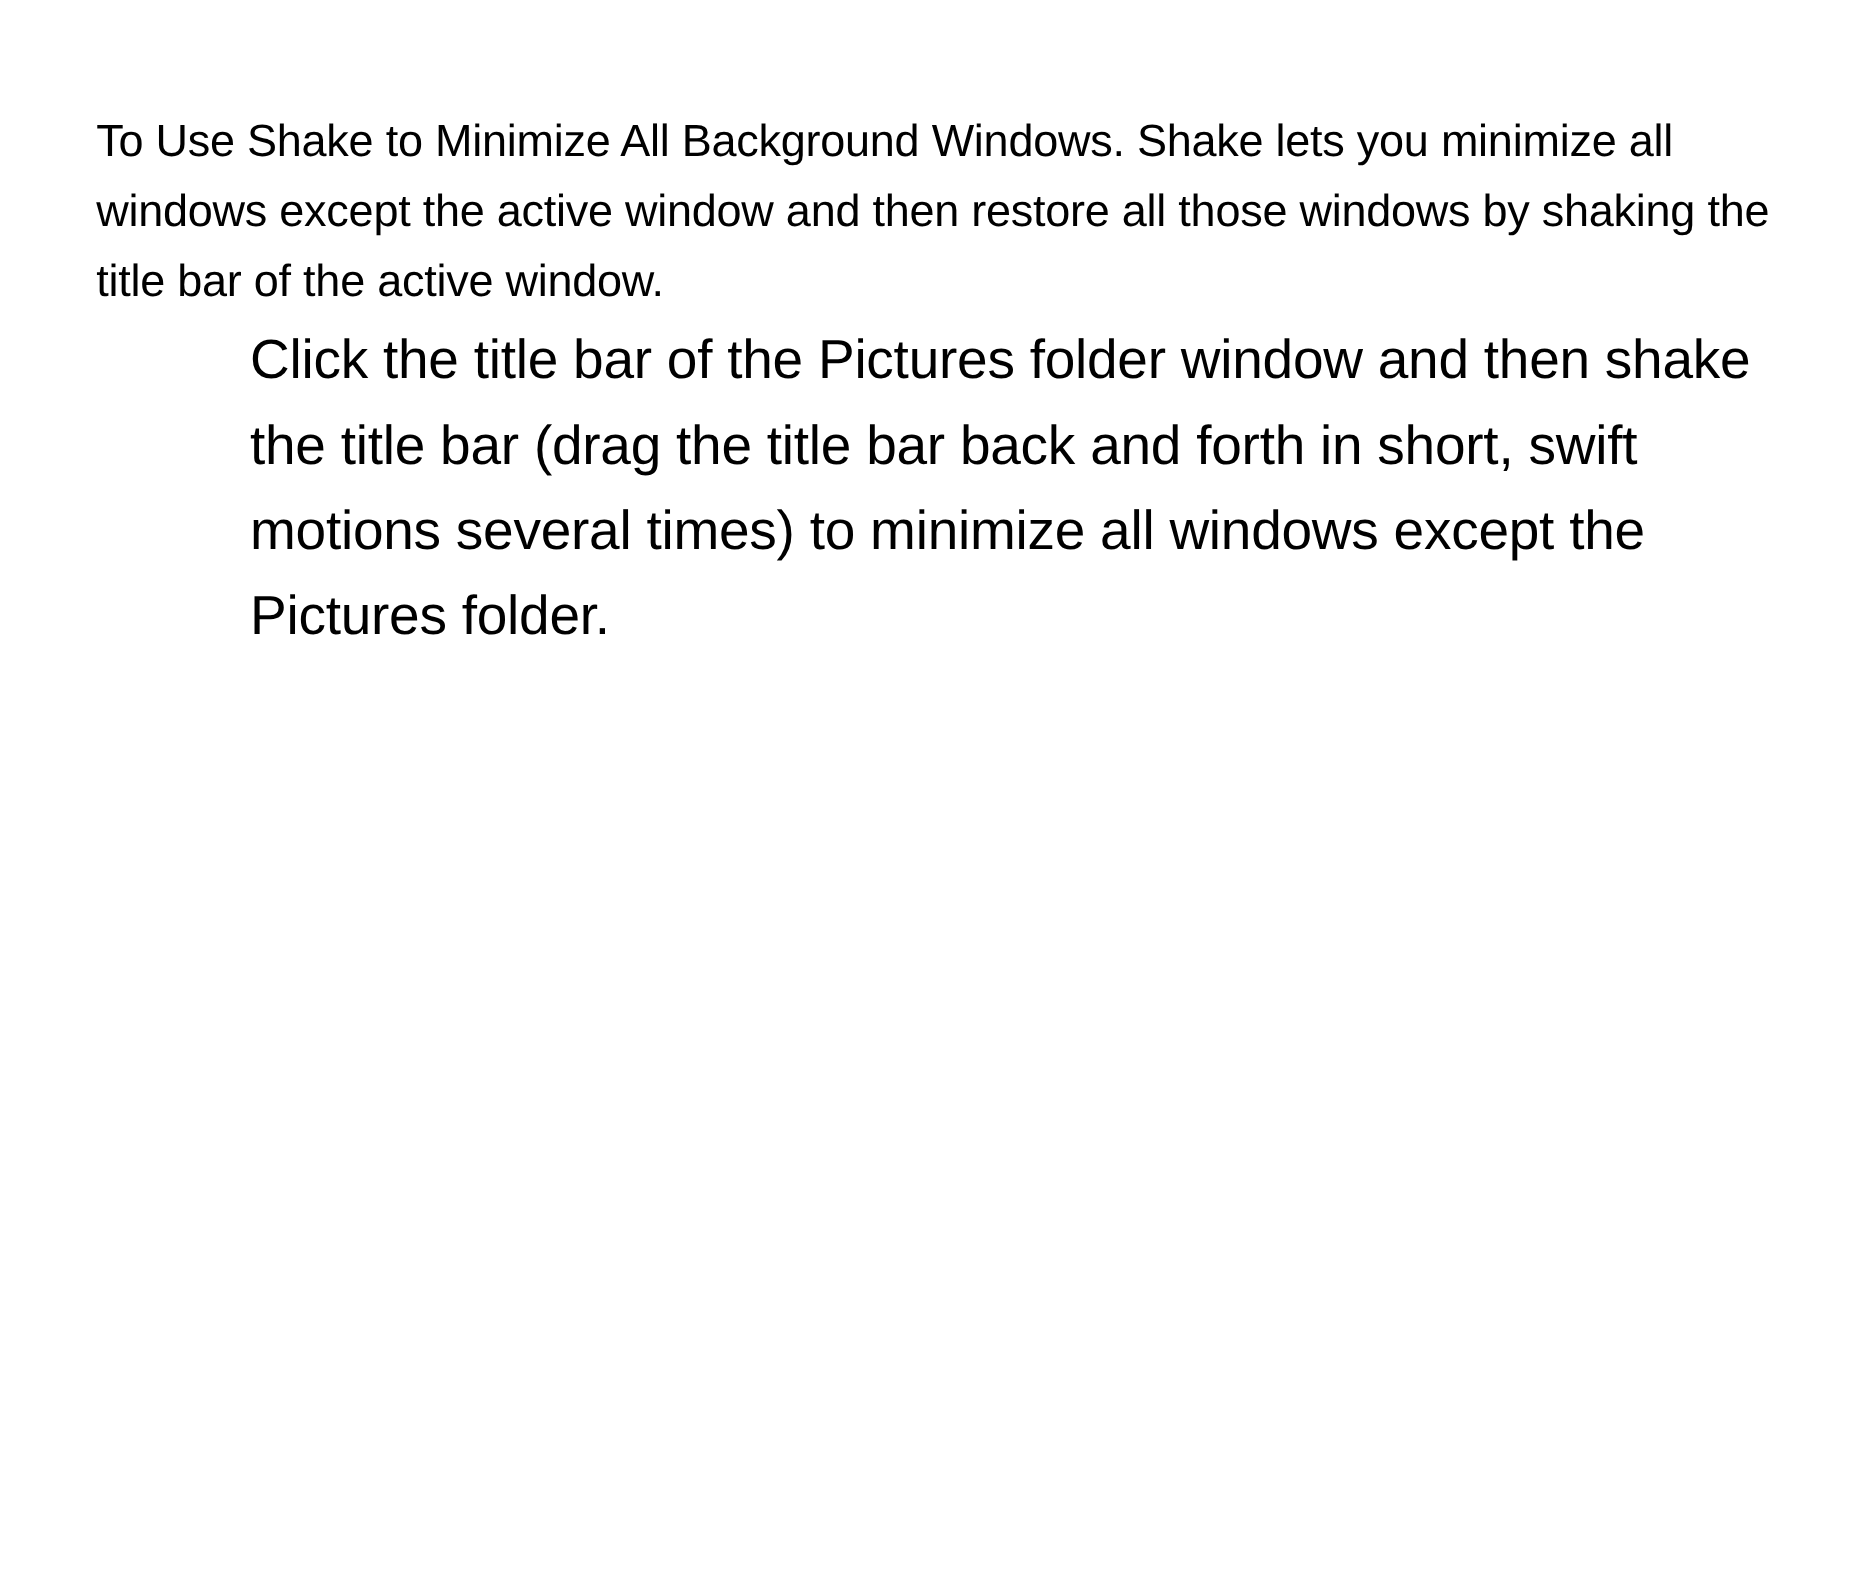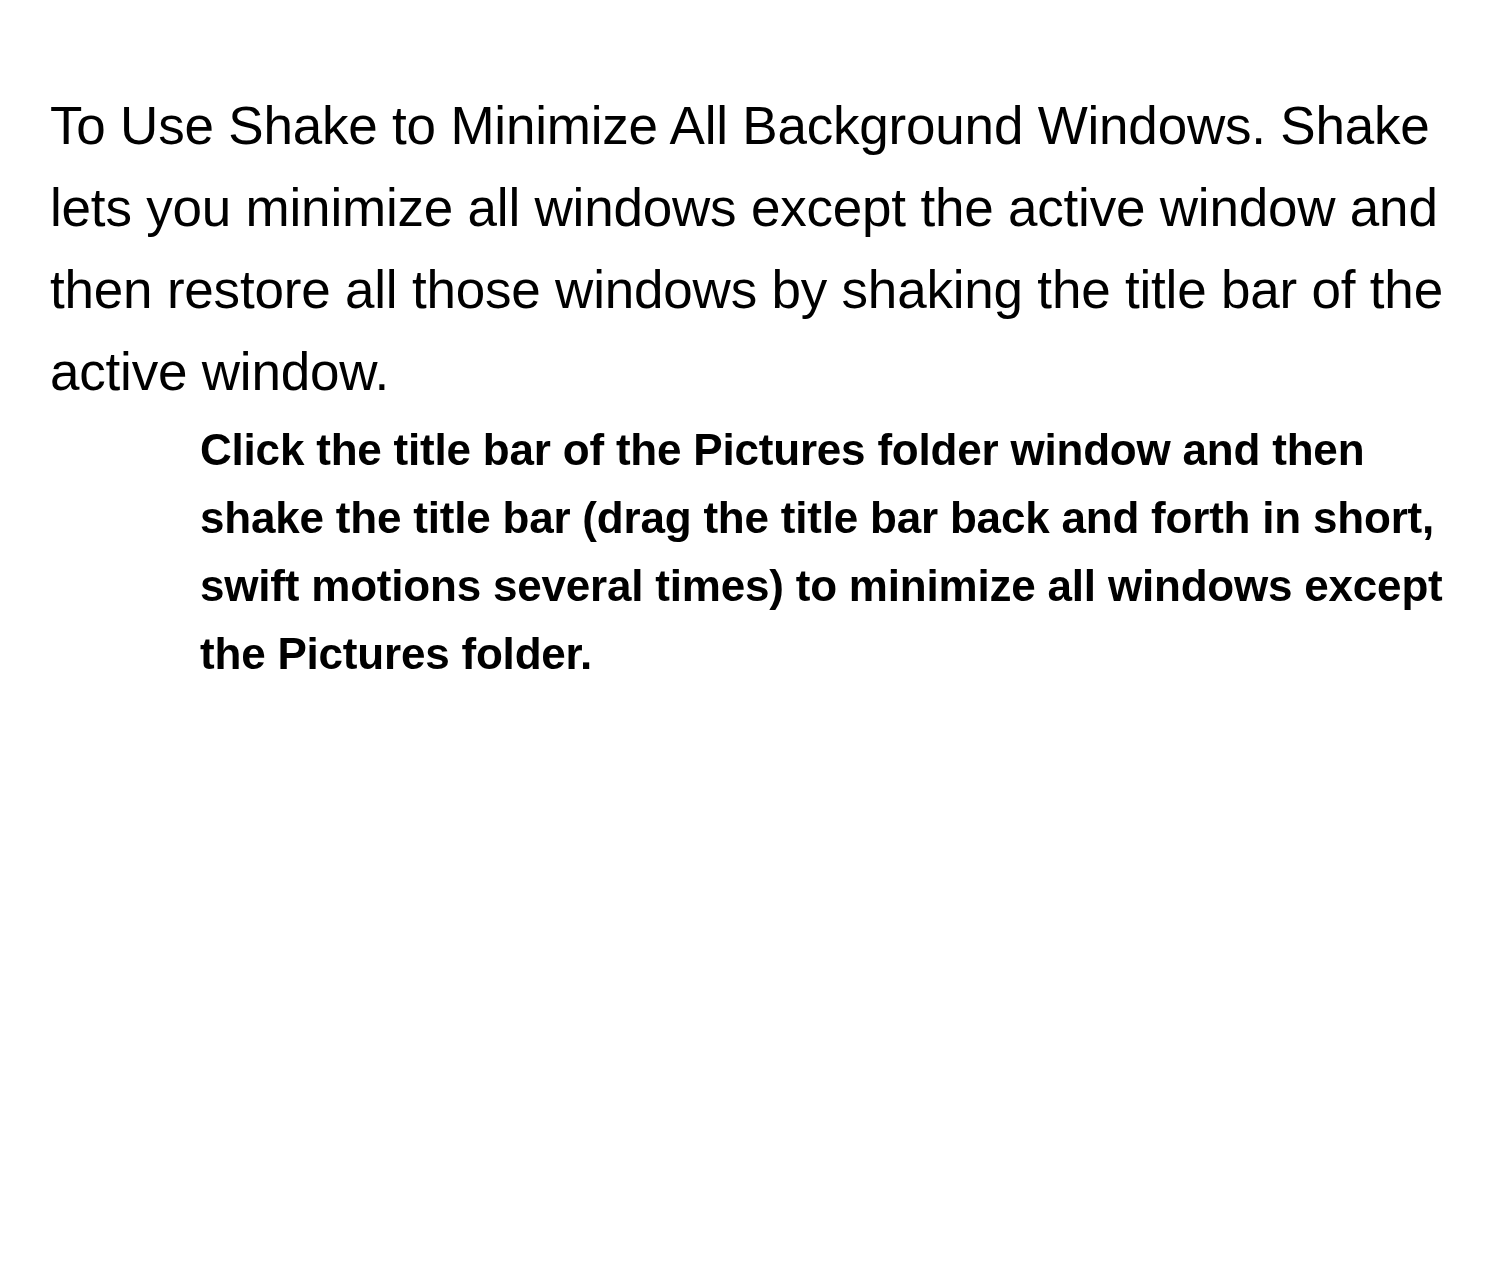--- a/index.html
+++ b/index.html
@@ -9,35 +9,35 @@
     }
     body {
       width: 1500px;
       height: 1272px;
       background: #ffffff;
       font-family: -apple-system, BlinkMacSystemFont, "Segoe UI", Helvetica, Arial, sans-serif;
       padding: 85px 45px 45px 50px;
       color: #000000;
     }
     .intro {
-      font-size: 53px;
+      font-size: 36px;
       line-height: 1.55;
       letter-spacing: -0.2px;
       margin-bottom: 2px;
+      margin-left: 27px;
     }
     .list {
       padding-left: 150px;
       padding-right: 10px;
     }
     .list-item {
       font-size: 44px;
       line-height: 1.55;
       letter-spacing: -0.2px;
       margin-bottom: 2px;
-      font-weight: bold;
     }
   </style>
 </head>
 <body>
 
 <p class="intro">To Use Shake to Minimize All Background Windows. Shake lets you minimize all windows except the active window and then restore all those windows by shaking the title bar of the active window.</p>
 
 <div class="list">
   <p class="list-item">Click the title bar of the Pictures folder window and then shake the title bar (drag the title bar back and forth in short, swift motions several times) to minimize all windows except the Pictures folder.</p>
 </div>

